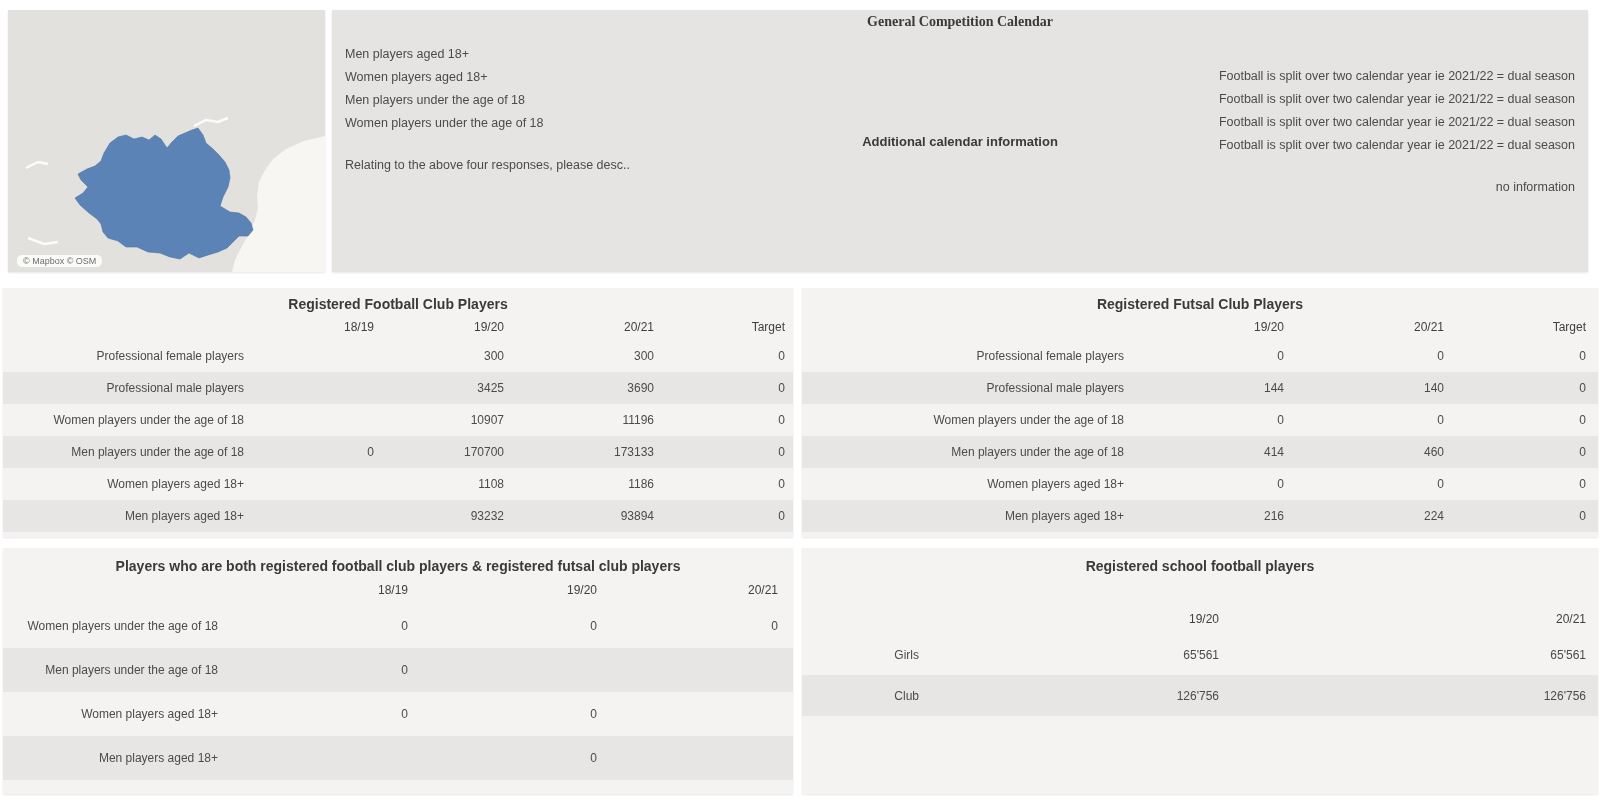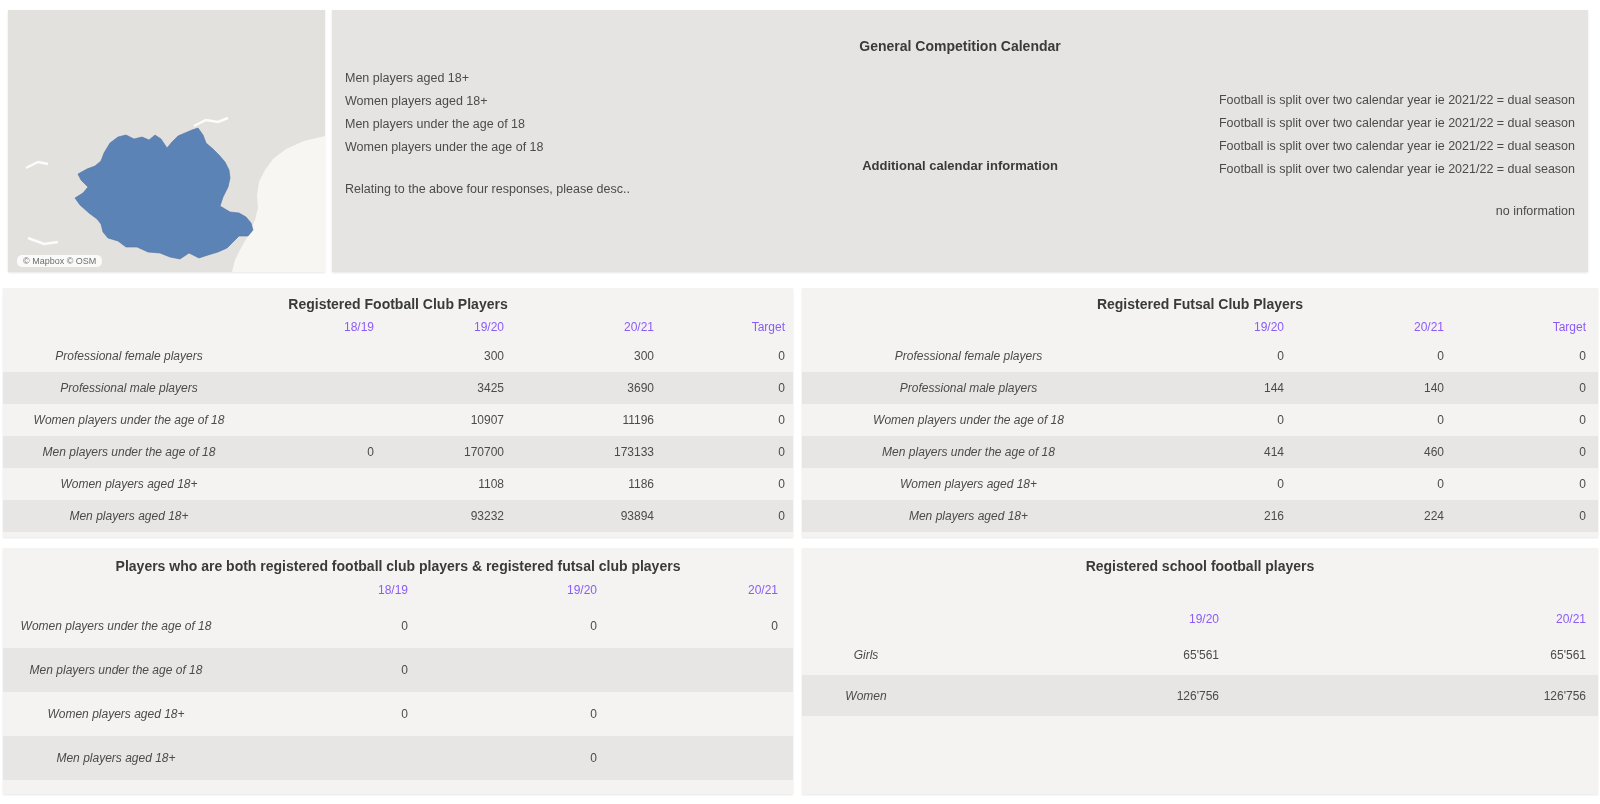--- a/index.html
+++ b/index.html
@@ -6,21 +6,21 @@
   body{font-family:"Liberation Sans", sans-serif;color:#4b4b4b;}
   .dashboard{position:relative;width:1600px;height:804px;background:#ffffff;overflow:hidden;}
   .panel{position:absolute;box-sizing:border-box;box-shadow:0 1px 2px rgba(0,0,0,.10);}
 
   
   .pop{left:8px;top:10px;width:317px;height:262px;background:#e3e1de;}
   .cal{left:332px;top:10px;width:1256px;height:262px;background:#e6e4e3;}
 
   .panel-title{margin:0;padding-top:8px;text-align:center;font-size:14px;font-weight:bold;color:#3a3a3a;}
   .pop .panel-title{position:relative;z-index:2;padding-top:9px;}
-  .cal .panel-title{padding-top:28px;}
+  .cal .panel-title{padding-top:4px;font-family:Liberation Serif, serif;}
 
   .mapsvg{position:absolute;left:0;top:0;width:100%;height:100%;z-index:1;}
   .attrib{position:absolute;left:9px;bottom:5px;z-index:2;background:rgba(255,255,255,.82);
           padding:1px 6px;font-size:9px;color:#6e6e6e;border-radius:5px;}
 
   .cal-rows{margin-top:12px;}
   .cal-row{display:flex;justify-content:space-between;align-items:center;height:23px;
            padding:0 13px;font-size:12.5px;}
   .cal-row .lab{text-align:left;}
   .cal-row .val{text-align:right;margin-top:45px;}
@@ -28,24 +28,24 @@
   .cal-note{margin-top:4px;height:23px;}
 
   
   .tpanel{background:#f4f3f2;}
   .t-football{left:3px;top:288px;width:790px;height:249px;}
   .t-futsal{left:802px;top:288px;width:796px;height:249px;}
   .t-both{left:3px;top:548px;width:790px;height:246px;}
   .t-school{left:802px;top:548px;width:796px;height:246px;}
 
   .tbl-header,.tbl-row{display:flex;align-items:center;box-sizing:border-box;font-size:12px;}
-  .tbl-header{height:26px;margin-top:2px;color:#8b5cf6;align-items:center;}
+  .tbl-header{height:26px;margin-top:2px;color:#404040;align-items:center;}
   .tbl-row{height:32px;}
   .tbl-body .tbl-row:nth-child(even){background:#e8e6e5;}
-  .rlabel{flex:1;padding-left:11px;text-align:center;white-space:nowrap;overflow:hidden;font-style:italic;}
+  .rlabel{flex:1;padding-left:11px;text-align:right;white-space:nowrap;overflow:hidden;}
   .cell{text-align:right;white-space:nowrap;}
 
   .t-football .tbl-header,.t-football .tbl-row{padding-right:8px;}
   .t-football .c1{width:130px;} .t-football .c2{width:130px;}
   .t-football .c3{width:150px;} .t-football .c4{width:131px;}
 
   .t-futsal .tbl-header,.t-futsal .tbl-row{padding-right:12px;}
   .t-futsal .c1{width:160px;} .t-futsal .c2{width:160px;} .t-futsal .c3{width:142px;}
 
   .t-both .panel-title{padding-top:10px;}
@@ -257,21 +257,21 @@
           <div class="cell c1">19/20</div>
           <div class="cell c2">20/21</div>
         </div>
         <div class="tbl-body">
           <div class="tbl-row">
             <div class="rlabel">Girls</div>
             <div class="cell c1">65'561</div>
             <div class="cell c2">65'561</div>
           </div>
           <div class="tbl-row">
-            <div class="rlabel">Women</div>
+            <div class="rlabel">Club</div>
             <div class="cell c1">126'756</div>
             <div class="cell c2">126'756</div>
           </div>
         </div>
       </div>
   </section>
 
 </div>
 
 </body></html>

